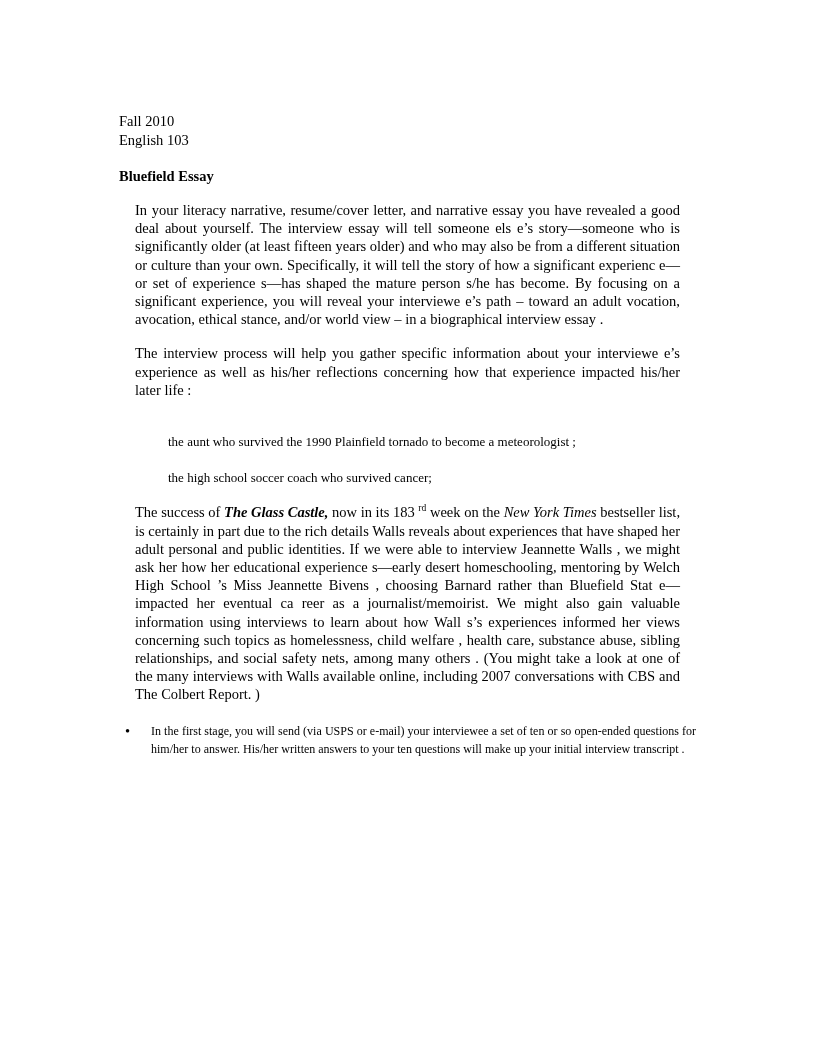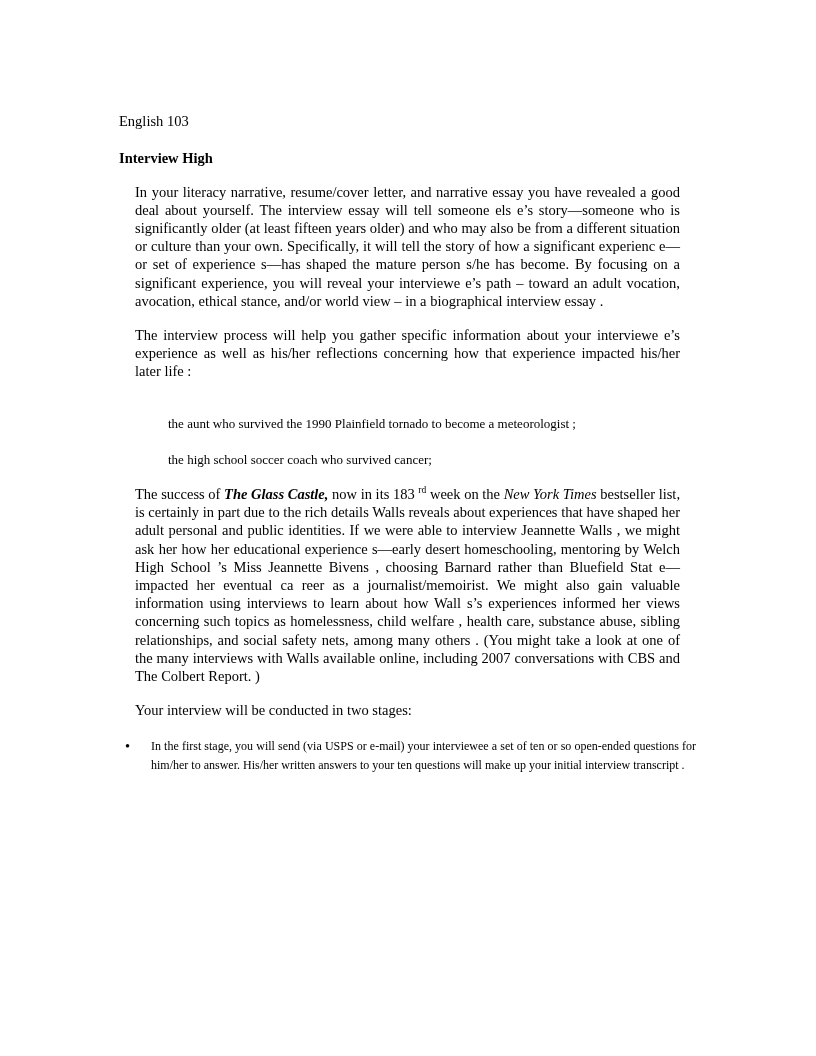--- a/index.html
+++ b/index.html
@@ -83,34 +83,34 @@
     vertical-align: super;
     line-height: 0;
   }
 </style>
 </head>
 <body>
 
 <div class="page">
   <div class="content">
 
+    <div class="meta-line">Fall 2010</div>
     <div class="meta-line">English 103</div>
 
-    <div class="doc-title">Interview High</div>
+    <div class="doc-title">Bluefield Essay</div>
 
     <p class="body-par gap-par">In your literacy narrative, resume/cover letter, and narrative essay you have revealed a good deal about yourself.  The interview essay will tell someone els   e’s story—someone who is significantly   older (at least fifteen years older)    and who may also be  from a different situation or culture than your own.  Specifically,    it will tell the story of    how a significant experienc    e—or set of experience  s—has shaped the  mature  person  s/he has become. By focusing on a significant experience,    you will reveal   your interviewe   e’s path – toward an  adult vocation, avocation, ethical stance, and/or world view    – in a biographical interview essay   .</p>
 
     <p class="body-par gap-par">The interview  process will help you   gather  specific  information about your interviewe   e’s experience  as well as  his/her  reflections   concerning how   that experience  impacted  his/her later life  :</p>
 
     <p class="indent-item">the  aunt who survived the    1990 Plainfield tornado  to become  a meteorologist    ;</p>
     <p class="indent-item">the  high school soccer    coach who  survived cancer;</p>
 
     <p class="body-par gap-par"><span>The success of  </span><span class="bi">The Glass Castle,</span><span> now in its 183 </span><sup class="ord">rd</sup><span> week on the  </span><span class="it">New York Times</span><span> bestseller list,  is certainly in part due to the rich details Walls  reveals  about  experiences that have shaped her adult personal and public identities.     If we were  able  to interview Jeannette Walls , we might ask her how her educational experience    s—early  desert homeschooling, mentoring by   Welch High School  ’s Miss Jeannette Bivens  , choosing Barnard rather than Bluefield Stat  e—impacted her eventual ca   reer as a journalist/memoirist.   We might also gain valuable  information using interviews to learn  about how  Wall    s’s experiences informed  her views concerning such topics as homelessness,     child welfare  , health care, substance abuse, sibling relationships,     and social safety nets,   among many others   .  (You might take  a look  at one  of the  many  interviews  with  Walls  available  online,  including 2007 conversations with CBS and The Colbert Report.    )</span></p>
 
-    <p class="body-par gap-par">Your interview   will be conducted in two stages:</p>
 
     <div class="bullet-row">
       <div class="bullet-mark">•</div>
       <div class="bullet-text">In the first stage, you will send (via USPS or  e-mail) your interviewee  a  set of ten or so open-ended questions for him/her to answer. His/her  written answers to  your ten questions will make up your initial     interview transcript  .</div>
     </div>
 
   </div>
 </div>
 
 </body></html>

